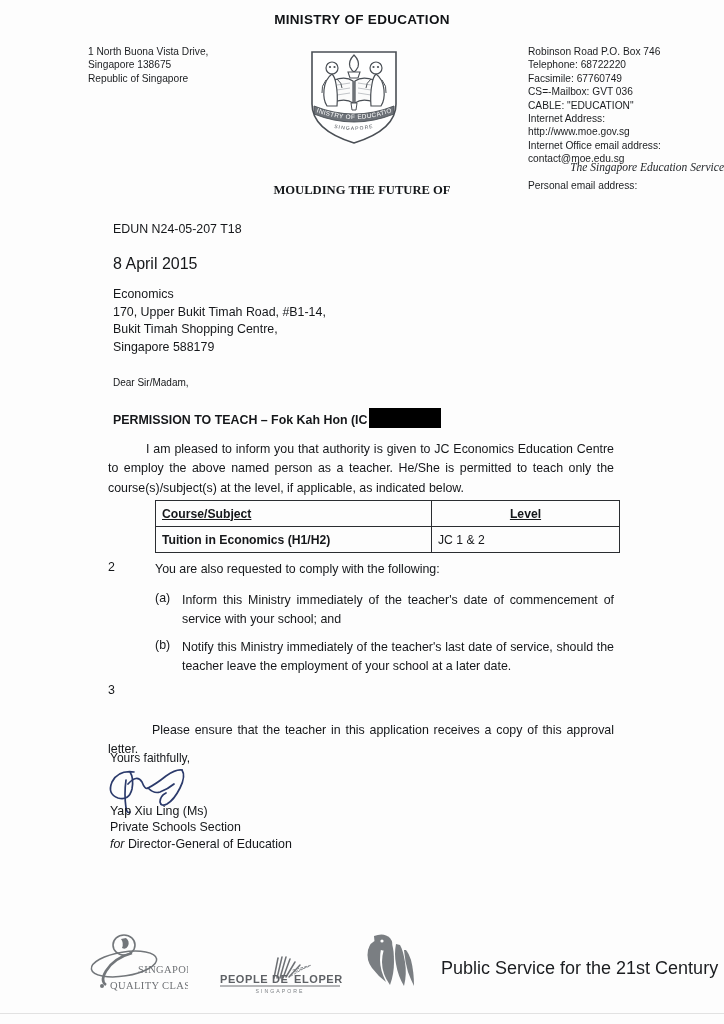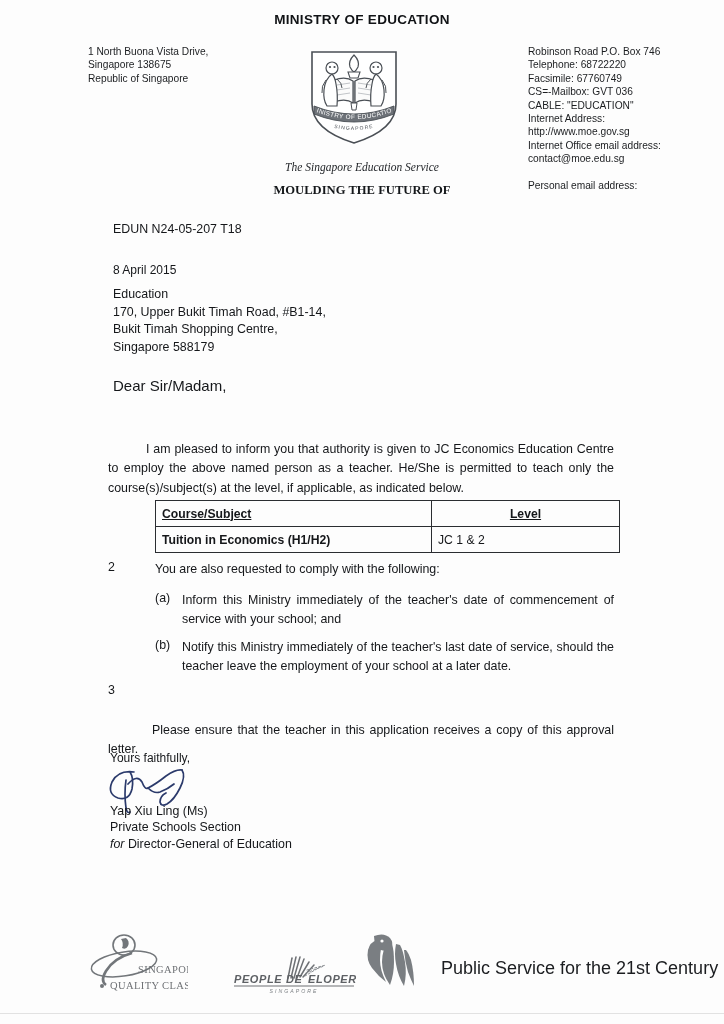--- a/index.html
+++ b/index.html
@@ -64,21 +64,21 @@
     width: 100px;
     height: 100px;
   }
   .crest svg { display: block; width: 100px; height: 100px; }
 
   .service-line {
     position: absolute;
     top: 161px;
     left: 0;
     width: 724px;
-    text-align: center;
+    text-align: right;
     font-family: "Liberation Serif", serif;
     font-style: italic;
     font-size: 11.5px;
     color: #23262a;
   }
   .motto {
     position: absolute;
     top: 183px;
     left: 0;
     width: 724px;
@@ -94,35 +94,34 @@
   .ref {
     position: absolute;
     top: 222px;
     left: 113px;
     font-size: 12.4px;
   }
   .date {
     position: absolute;
     top: 255px;
     left: 113px;
-    font-size: 12px;
-    margin-top: 8px;
+    font-size: 16px;
   }
   .recipient {
     position: absolute;
     top: 286px;
     left: 113px;
     font-size: 12.4px;
     line-height: 17.6px;
   }
   .salutation {
     position: absolute;
     top: 377px;
     left: 113px;
-    font-size: 15px;
+    font-size: 10px;
   }
 
   .subject {
     position: absolute;
     top: 408px;
     left: 113px;
     font-size: 12.4px;
     font-weight: bold;
     white-space: nowrap;
   }
@@ -271,24 +270,23 @@
   .logo-sqc {
     position: absolute;
     top: 928px;
     left: 88px;
     width: 100px;
     height: 66px;
   }
   .logo-pd {
     position: absolute;
     top: 950px;
-    left: 232px;
+    left: 218px;
     width: 124px;
     height: 44px;
-    font-style: italic;
   }
   .logo-lion {
     position: absolute;
     top: 930px;
     left: 360px;
     width: 56px;
     height: 60px;
   }
   .logo-sqc svg, .logo-pd svg, .logo-lion svg { display: block; width: 100%; height: 100%; }
 
@@ -386,28 +384,31 @@
 
   <div class="service-line">The Singapore Education Service</div>
   <div class="motto">
     <div>MOULDING THE FUTURE OF</div>
   </div>
 
   <div class="ref">EDUN N24-05-207 T18</div>
   <div class="date">8 April 2015</div>
 
   <div class="recipient">
-    <div>Education</div>
+    <div>Economics</div>
     <div>170, Upper Bukit Timah Road, #B1-14,</div>
     <div>Bukit Timah Shopping Centre,</div>
     <div>Singapore 588179</div>
   </div>
 
   <div class="salutation">Dear Sir/Madam,</div>
 
+  <div class="subject">
+    <span>PERMISSION TO TEACH – Fok Kah Hon (IC</span><span class="redaction"></span>
+  </div>
 
   <div class="para-1">I am pleased to inform you that authority is given to JC Economics Education Centre to employ the above named person as a teacher. He/She is permitted to teach only the course(s)/subject(s) at the level, if applicable, as indicated below.</div>
 
   <table class="subject-table">
     <tbody>
       <tr>
         <td class="th c-course"><span>Course/Subject</span></td>
         <td class="th c-level"><span>Level</span></td>
       </tr>
       <tr>

